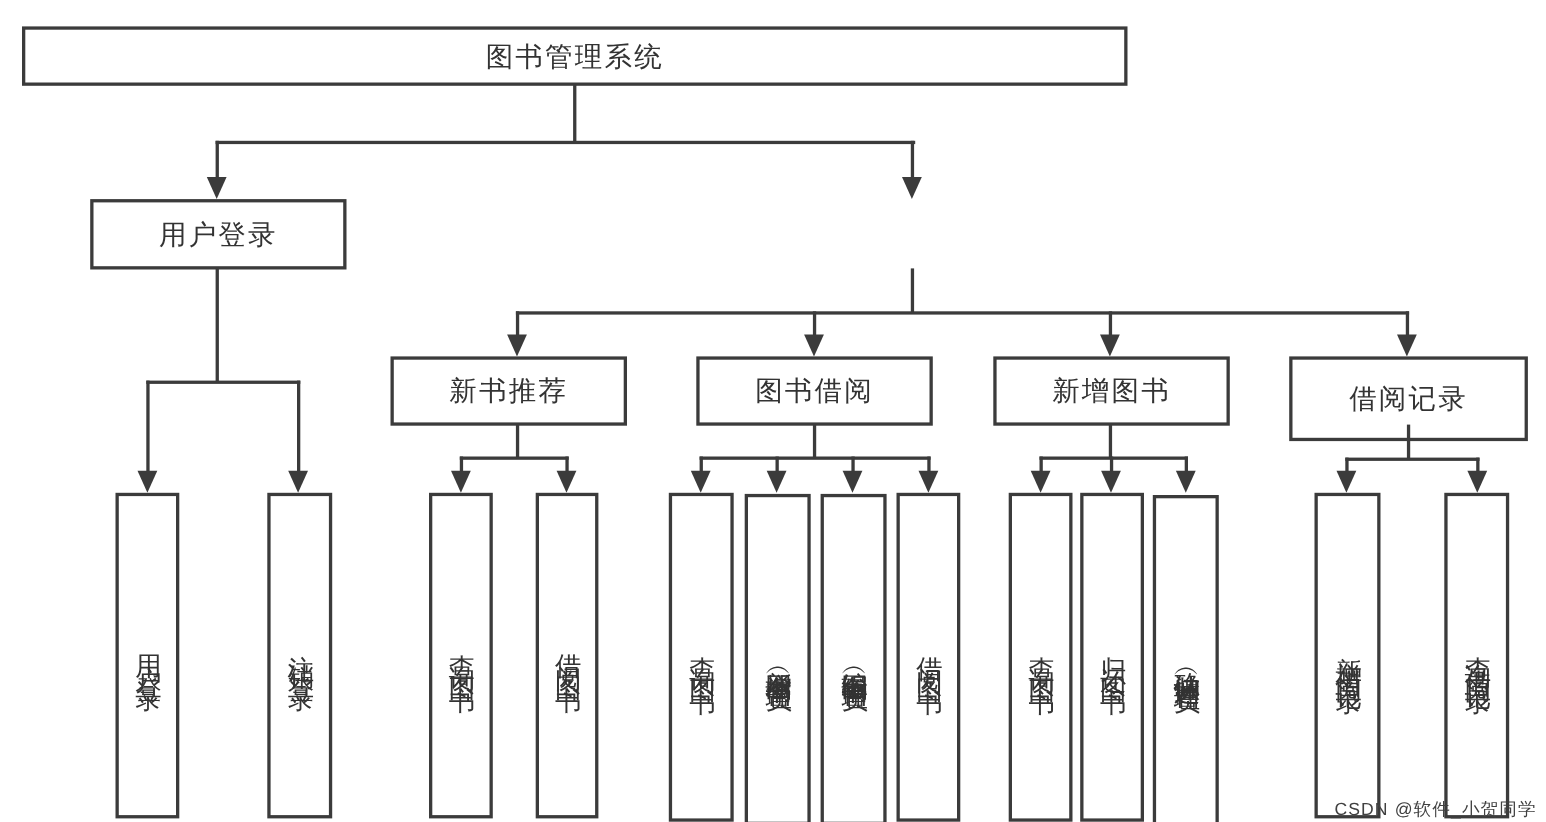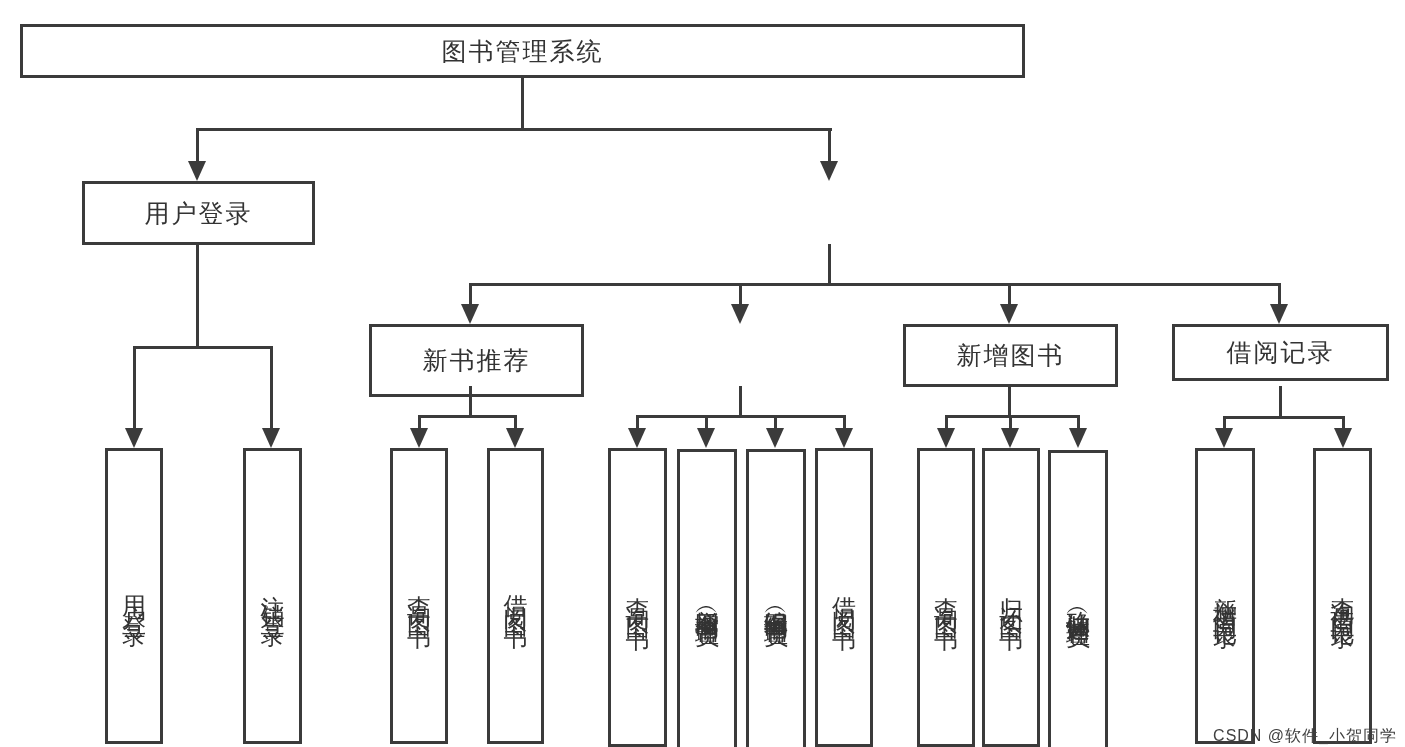--- a/index.html
+++ b/index.html
@@ -63,27 +63,30 @@
   <div class="hl" style="left:469px;top:272px;width:812px"></div>
   <div class="vl" style="left:469px;top:272px;height:23px"></div>
   <div class="ar" style="left:461px;top:293px"></div>
   <div class="vl" style="left:739px;top:272px;height:23px"></div>
   <div class="ar" style="left:731px;top:293px"></div>
   <div class="vl" style="left:1008px;top:272px;height:23px"></div>
   <div class="ar" style="left:1000px;top:293px"></div>
   <div class="vl" style="left:1278px;top:272px;height:23px"></div>
   <div class="ar" style="left:1270px;top:293px"></div>
 
-  <div class="node" style="left:369px;top:313px;width:215px;height:73px">
+  <div class="node" style="left:355px;top:313px;width:215px;height:63px">
     <span class="lbl">新书推荐</span>
+  </div>
+  <div class="node" style="left:633px;top:313px;width:215px;height:63px">
+    <span class="lbl">图书借阅</span>
   </div>
   <div class="node" style="left:903px;top:313px;width:215px;height:63px">
     <span class="lbl">新增图书</span>
   </div>
-  <div class="node" style="left:1172px;top:313px;width:217px;height:57px">
+  <div class="node" style="left:1172px;top:313px;width:217px;height:77px">
     <span class="lbl">借阅记录</span>
   </div>
 
   <div class="vl" style="left:469px;top:375px;height:31px"></div>
   <div class="hl" style="left:418px;top:404px;width:99px"></div>
   <div class="vl" style="left:418px;top:404px;height:15px"></div>
   <div class="ar" style="left:410px;top:417px"></div>
   <div class="vl" style="left:514px;top:404px;height:15px"></div>
   <div class="ar" style="left:506px;top:417px"></div>
 

